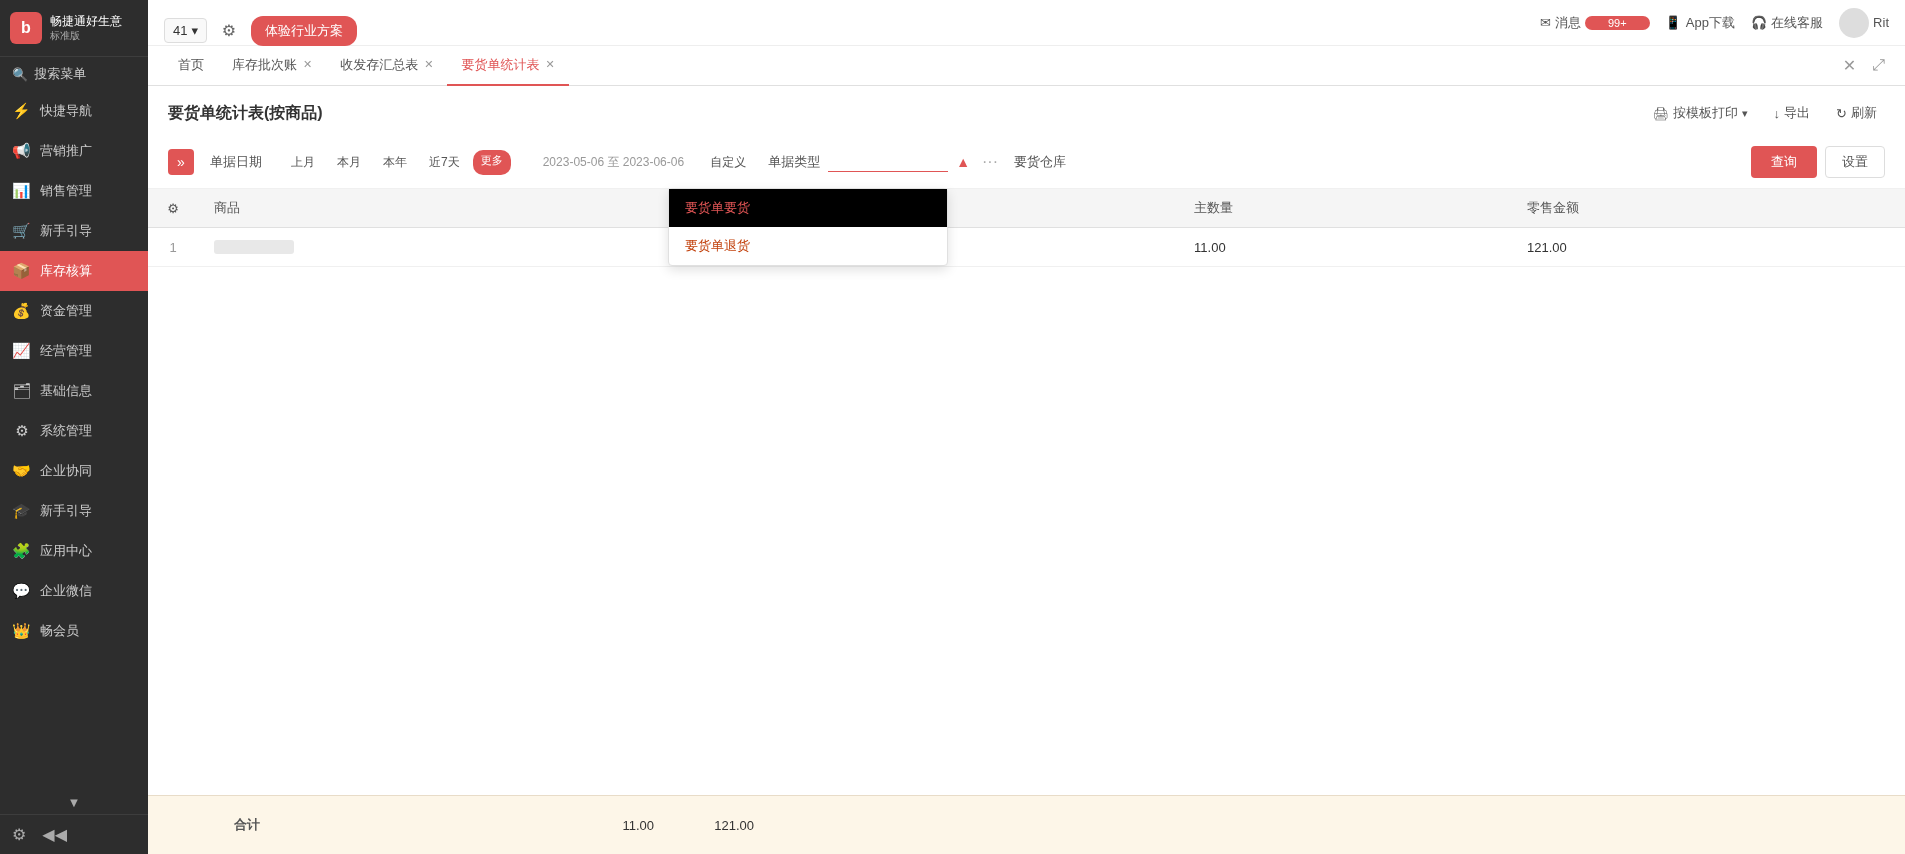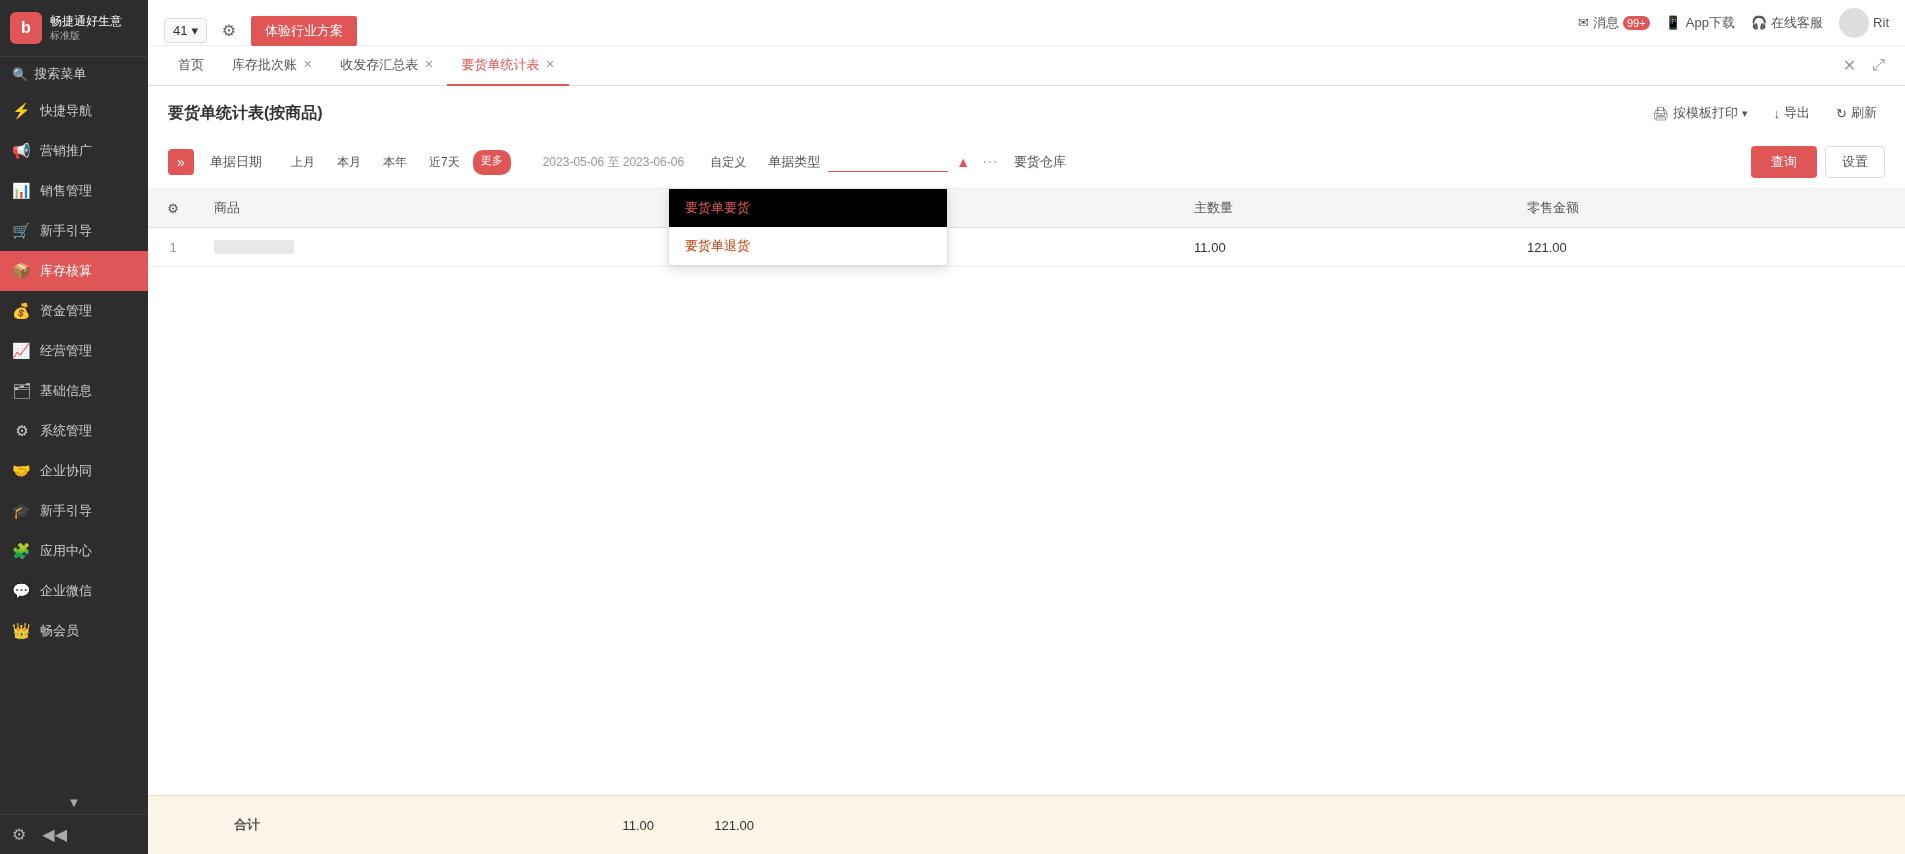--- a/index.html
+++ b/index.html
@@ -107,32 +107,32 @@
       align-items: center;
       justify-content: center;
       color: #666;
       cursor: pointer;
       font-size: 16px;
     }
     .trial-btn {
       background: #e05555;
       color: #fff;
       border: none;
-      border-radius: 2px;
+      border-radius: 12px;
       padding: 6px 14px;
       font-size: 13px;
       cursor: pointer;
     }
     .header-right { display: flex; align-items: center; gap: 16px; color: #555; font-size: 13px; }
     .header-right-item { display: flex; align-items: center; gap: 4px; cursor: pointer; }
     .badge {
       background: #e05555;
       color: #fff;
       border-radius: 10px;
-      padding: 1px 4px;
+      padding: 1px 23px;
       font-size: 11px;
     }
     .user-avatar {
       width: 30px;
       height: 30px;
       background: #ddd;
       border-radius: 50%;
     }
 
     

